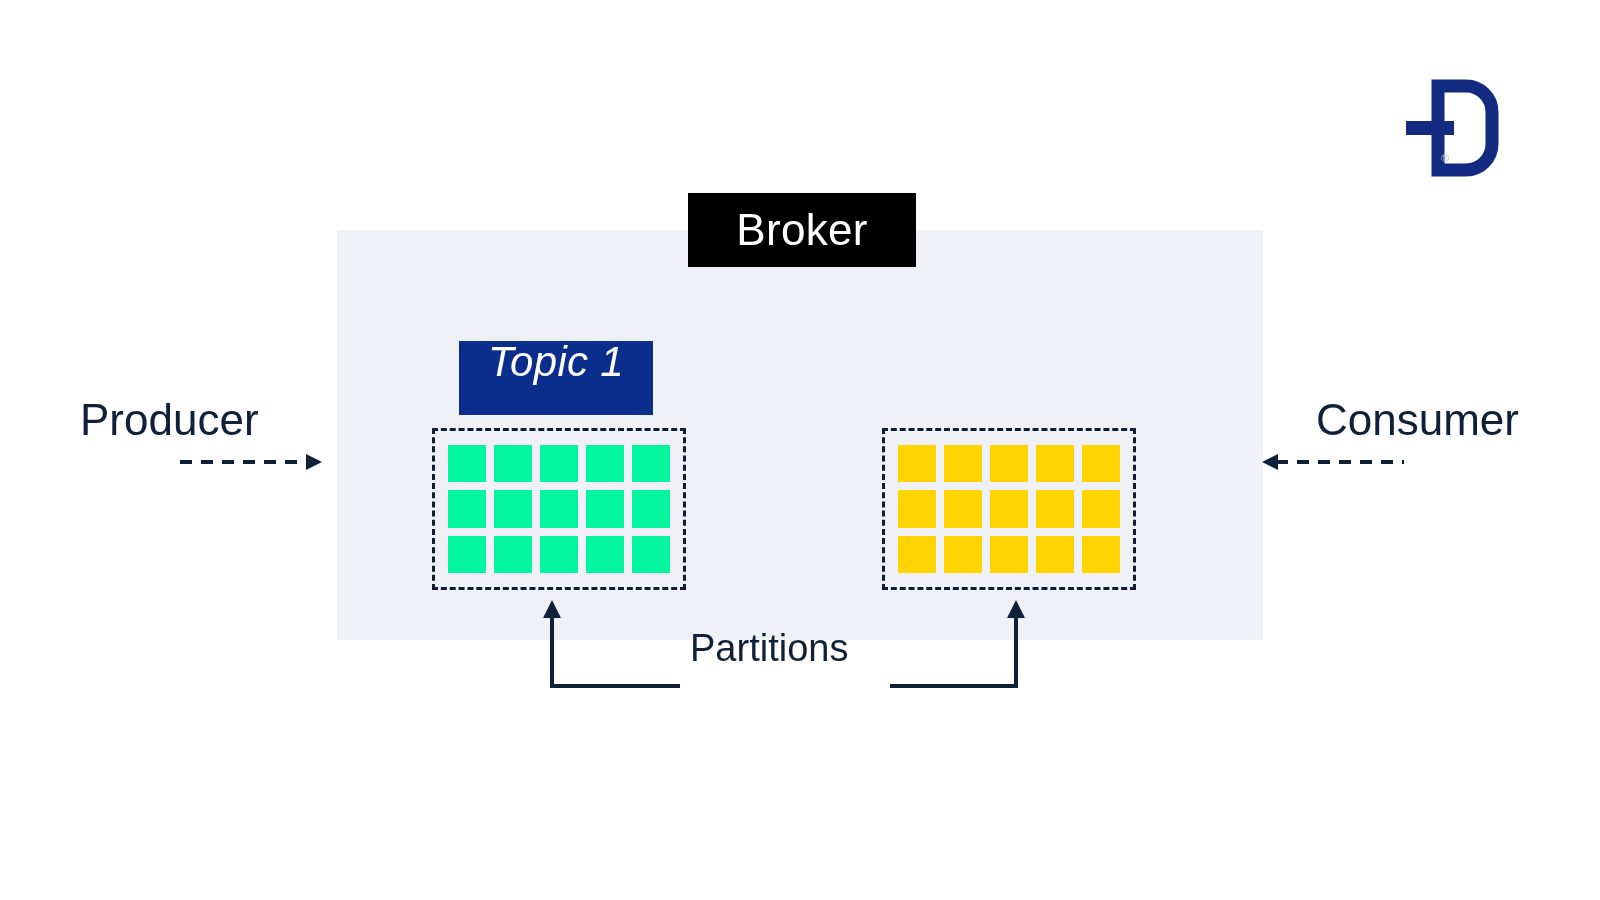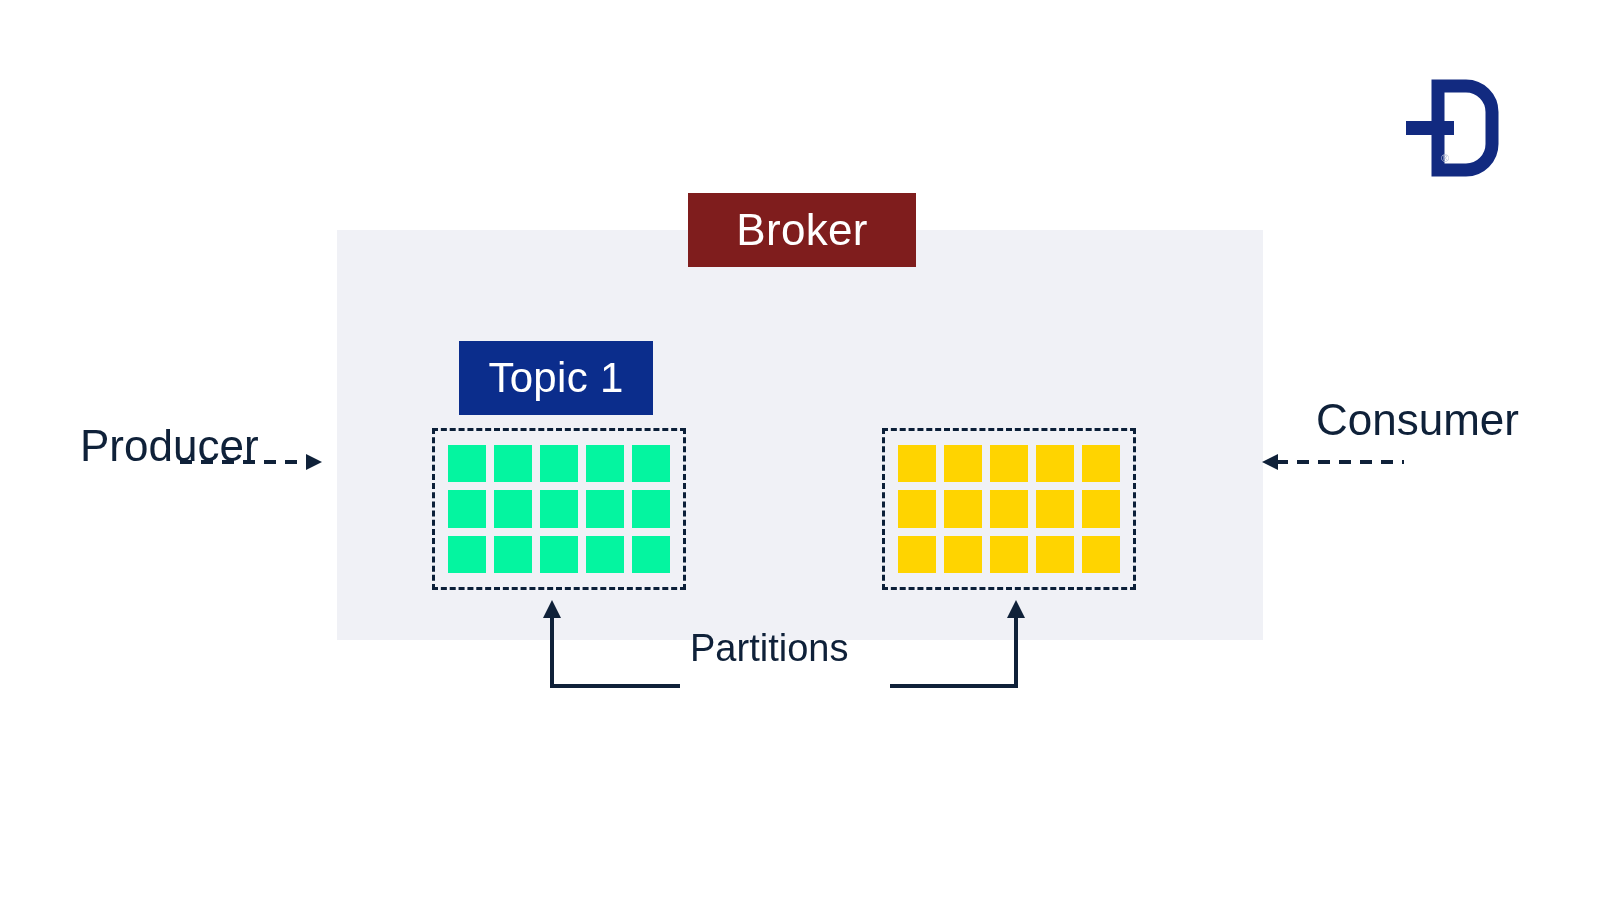--- a/index.html
+++ b/index.html
@@ -45,40 +45,40 @@
     background: #f0f1f6;
   }
 
   
   .broker-chip {
     position: absolute;
     left: 688px;
     top: 193px;
     width: 228px;
     height: 74px;
-    background: #7f1d1d;
+    background: #000000;
     display: flex;
     align-items: center;
     justify-content: center;
   }
   .broker-chip-label {
     color: #ffffff;
     font-size: 44px;
     line-height: 44px;
     letter-spacing: 0.3px;
   }
 
   
   .topic-chip {
     position: absolute;
     height: 74px;
     background: #0b2d8c;
     display: flex;
-    align-items: center;
     justify-content: center;
+    font-style: italic;
   }
   .topic-chip-label {
     color: #ffffff;
     font-size: 42px;
     line-height: 42px;
     letter-spacing: 0.3px;
   }
   .topic-chip.t1 { left: 459px; top: 341px; width: 194px; }
   .topic-chip.t2 { left: 909px; top: 341px; width: 194px; }
 
@@ -108,21 +108,21 @@
   .cell.yellow { background: #ffd400; }
 
   
   .side-label {
     position: absolute;
     font-size: 44px;
     line-height: 44px;
     color: #0f2139;
     white-space: nowrap;
   }
-  .side-label.producer { left: 80px;  top: 398px; margin-top: 26px; }
+  .side-label.producer { left: 80px;  top: 398px; }
   .side-label.consumer { left: 1316px; top: 398px; }
 
   
   .flow-arrow { position: absolute; }
   .flow-arrow.producer { left: 178px;  top: 450px; }
   .flow-arrow.consumer { left: 1256px; top: 450px; }
 
   
   .partitions-callout {
     position: absolute;

